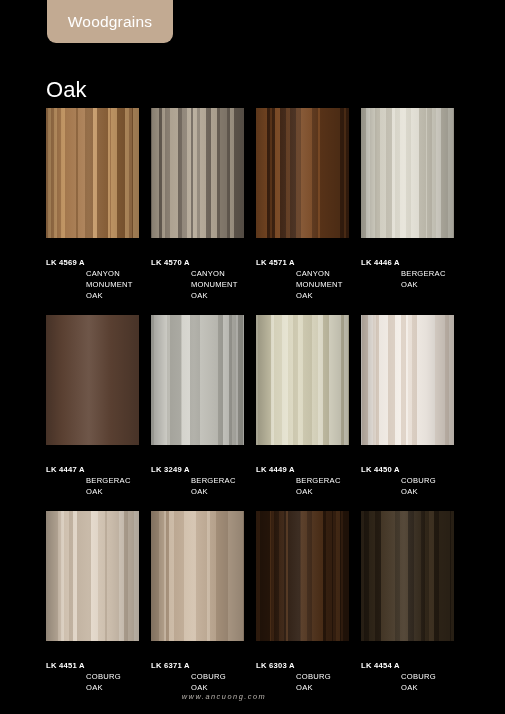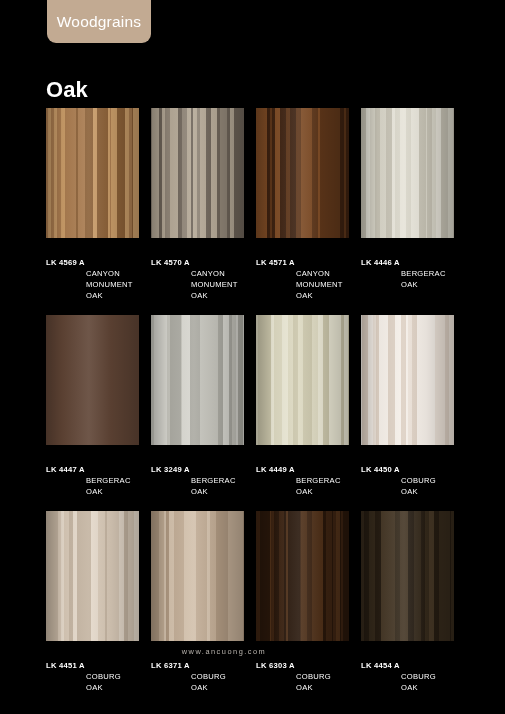--- a/index.html
+++ b/index.html
@@ -14,21 +14,21 @@
     overflow: hidden;
     font-family: "Liberation Sans", sans-serif;
     -webkit-font-smoothing: antialiased;
   }
 
   
   .category-tab {
     position: absolute;
     left: 47px;
     top: 0;
-    width: 104px;
+    width: 126px;
     height: 43px;
     background: #c2aa92;
     border-bottom-left-radius: 9px;
     border-bottom-right-radius: 9px;
     display: flex;
     align-items: center;
     justify-content: center;
   }
   .category-tab .tab-label {
     color: #ffffff;
@@ -38,21 +38,21 @@
     line-height: 1;
   }
 
   
   .page-title {
     position: absolute;
     left: 46px;
     top: 63px;
     color: #ffffff;
     font-size: 22px;
-    font-weight: 700;
+    font-weight: 400;
     letter-spacing: 0.1px;
     line-height: 1.1;
   }
 
   
   .swatch-grid {
     position: absolute;
     left: 46px;
     top: 108px;
     width: 414px;
@@ -98,26 +98,27 @@
     line-height: 1.45;
     text-transform: uppercase;
     max-width: 96px;
     margin-left: 40px;
   }
 
   
   .site-footer {
     position: absolute;
     left: 0;
-    top: 647px;
+    top: 692px;
     width: 448px;
     text-align: center;
     color: #b9b4ae;
     font-size: 7.4px;
     letter-spacing: 1.5px;
+    font-style: italic;
   }
 </style>
 </head>
 <body>
 
 <div class="category-tab">
   <span class="tab-label">Woodgrains</span>
 </div>
 
 <h1 class="page-title">Oak</h1>

